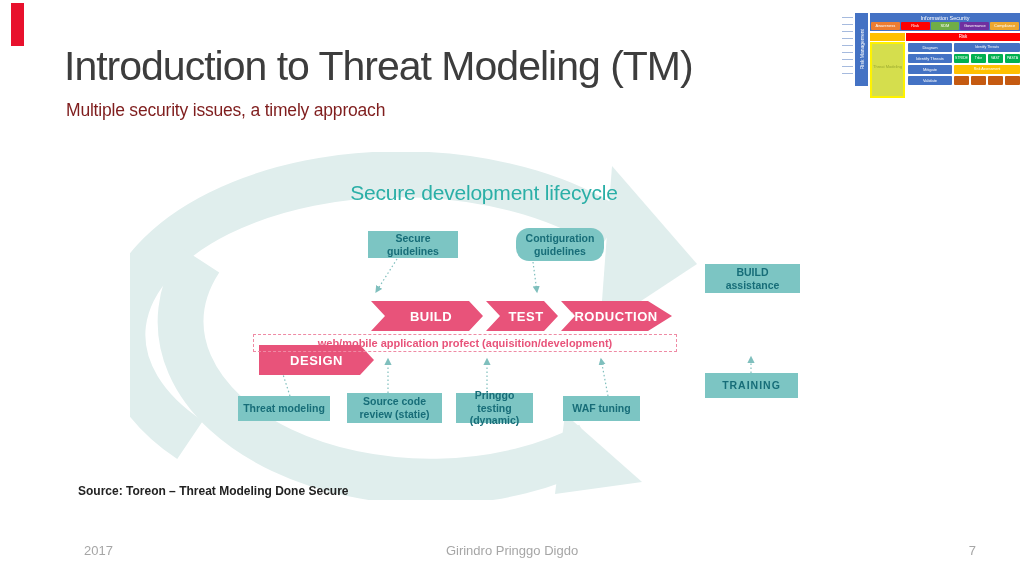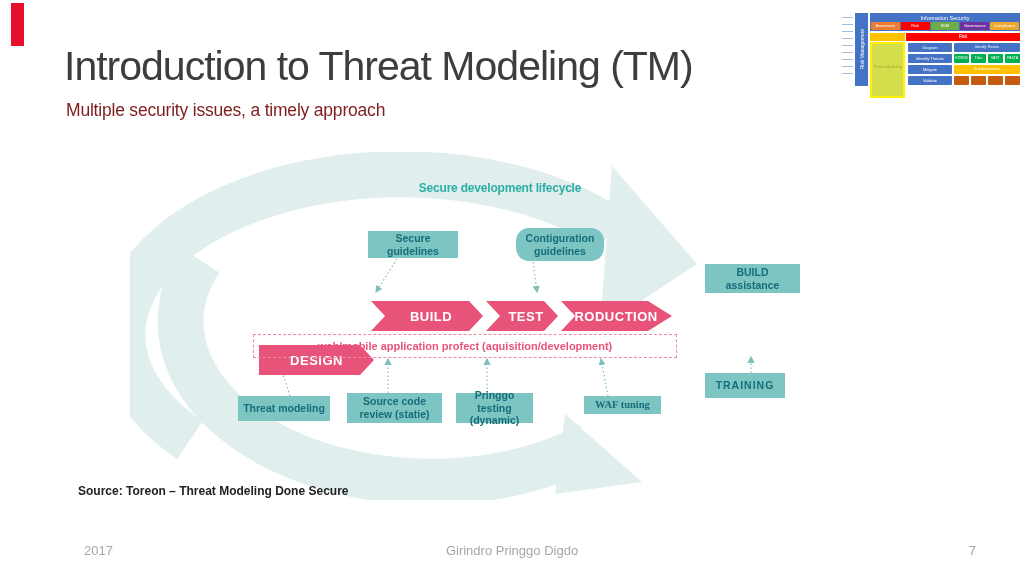--- a/index.html
+++ b/index.html
@@ -18,51 +18,51 @@
 
   
   .footer-year   { position:absolute; left:84px;  top:543px; font-size:13px; color:#a6a6a6; }
   .footer-author { position:absolute; left:0; right:0; top:543px; text-align:center; font-size:13px; color:#a6a6a6; }
   .footer-page   { position:absolute; right:48px; top:543px; font-size:13px; color:#a6a6a6; }
   .source-note   { position:absolute; left:78px; top:484px; font-size:12px; font-weight:bold; color:#222; }
 
   
   .gfx { position:absolute; left:130px; top:152px; }
 
-  .dia-heading { position:absolute; left:350px; top:181px; width:300px; text-align:center;
-                 font-size:12px; font-weight:bold; color:#2bafa7; letter-spacing:-0.2px; }
+  .dia-heading { position:absolute; left:334px; top:181px; width:300px; text-align:center;
+                 font-size:21px; font-weight:normal; color:#2bafa7; letter-spacing:-0.2px; }
 
   
   .tbox { position:absolute; background:#7cc5c3; color:#176d78; font-weight:bold;
           font-size:10.5px; line-height:1.2; display:flex; align-items:center;
           justify-content:center; text-align:center; padding:2px 4px; }
   .b-coding   { left:368px; top:231px; width:90px; height:27px; }
   .b-config   { left:516px; top:228px; width:88px; height:33px;border-radius:13px; }
   .b-samm     { left:705px; top:264px; width:95px; height:29px; }
-  .b-training { left:705px; top:373px; width:80px; height:25px; letter-spacing:1px; }
+  .b-training { left:705px; top:373px; width:93px; height:25px; letter-spacing:1px; }
   .b-tmod     { left:238px; top:396px; width:92px; height:25px; }
   .b-scr      { left:347px; top:393px; width:95px; height:30px; }
   .b-sectest  { left:456px; top:393px; width:77px; height:30px; }
-  .b-waf      { left:584px; top:396px; width:77px; height:18px;font-family:Liberation Serif, serif; }
+  .b-waf      { left:563px; top:396px; width:77px; height:25px; }
 
   
   .chev { position:absolute; top:301px; height:30px; background:#e8537a; color:#fff;
           font-weight:bold; font-size:13px; letter-spacing:0.5px;
           display:flex; align-items:center; justify-content:center; }
   .c1 { left:259px; width:115px;
         clip-path:polygon(0 0, calc(100% - 14px) 0, 100% 50%, calc(100% - 14px) 100%, 0 100%);margin-top:44px; }
   .c2 { left:371px; width:112px; padding-left:8px;
         clip-path:polygon(0 0, calc(100% - 14px) 0, 100% 50%, calc(100% - 14px) 100%, 0 100%, 14px 50%); }
   .c3 { left:486px; width:72px; padding-left:8px;
         clip-path:polygon(0 0, calc(100% - 14px) 0, 100% 50%, calc(100% - 14px) 100%, 0 100%, 14px 50%); }
   .c4 { left:561px; width:111px; padding-left:6px; padding-right:16px;
         clip-path:polygon(0 0, calc(100% - 24px) 0, 100% 50%, calc(100% - 24px) 100%, 0 100%, 14px 50%); }
 
   
-  .proj-band { position:absolute; left:253px; top:334px; width:424px; height:24px;
+  .proj-band { position:absolute; left:253px; top:334px; width:424px; height:18px;
                border:1px dashed #ef8aa4; color:#e8537a; font-weight:bold; font-size:11px;
                display:flex; align-items:center; justify-content:center; background:#fff0; }
 
   
   .mini { position:absolute; left:842px; top:13px; width:178px; height:82px;
           font-family:"Liberation Sans", sans-serif; }
   .mini-notes { position:absolute; left:0; top:4px; width:11px; height:62px;
                 background:repeating-linear-gradient(to bottom, #8fa9d6 0 1px, transparent 1px 7px); opacity:.8; }
   .mini-sidebar { position:absolute; left:13px; top:0; width:13px; height:73px; background:#4472c4;
                   color:#fff; font-size:5px; display:flex; align-items:center; justify-content:center; }

